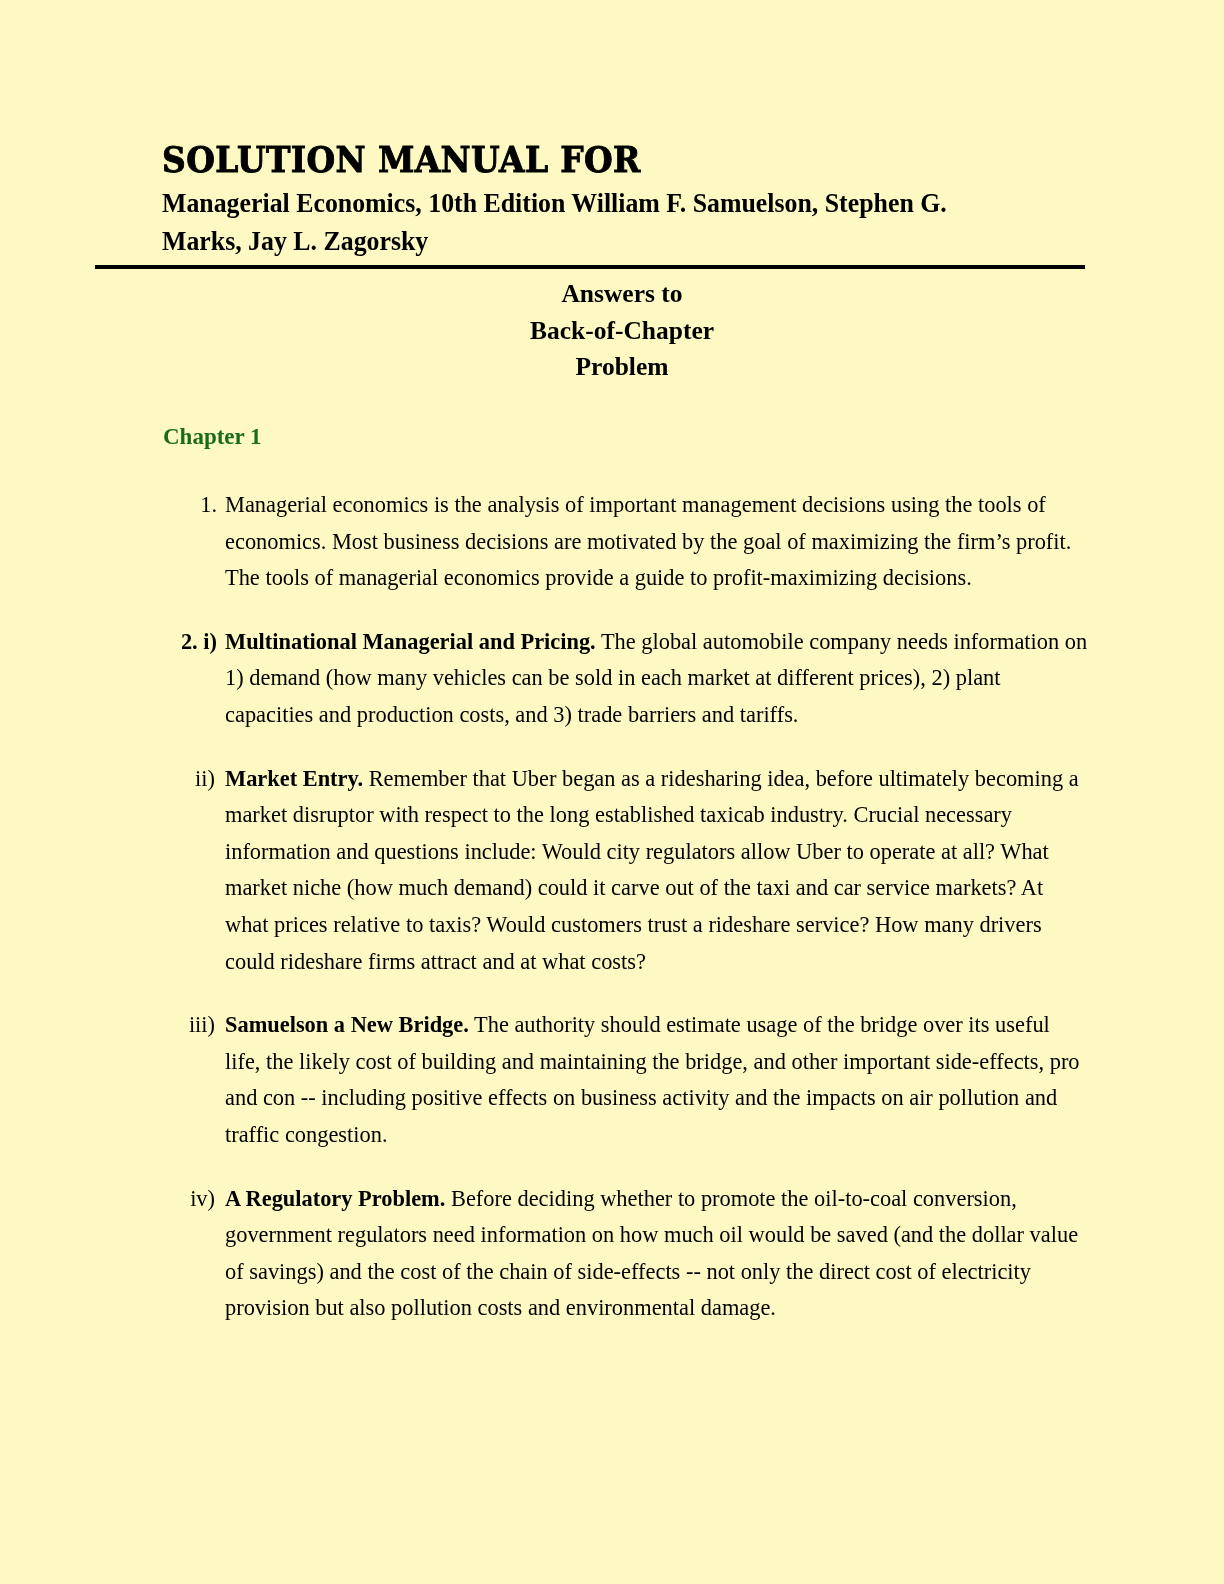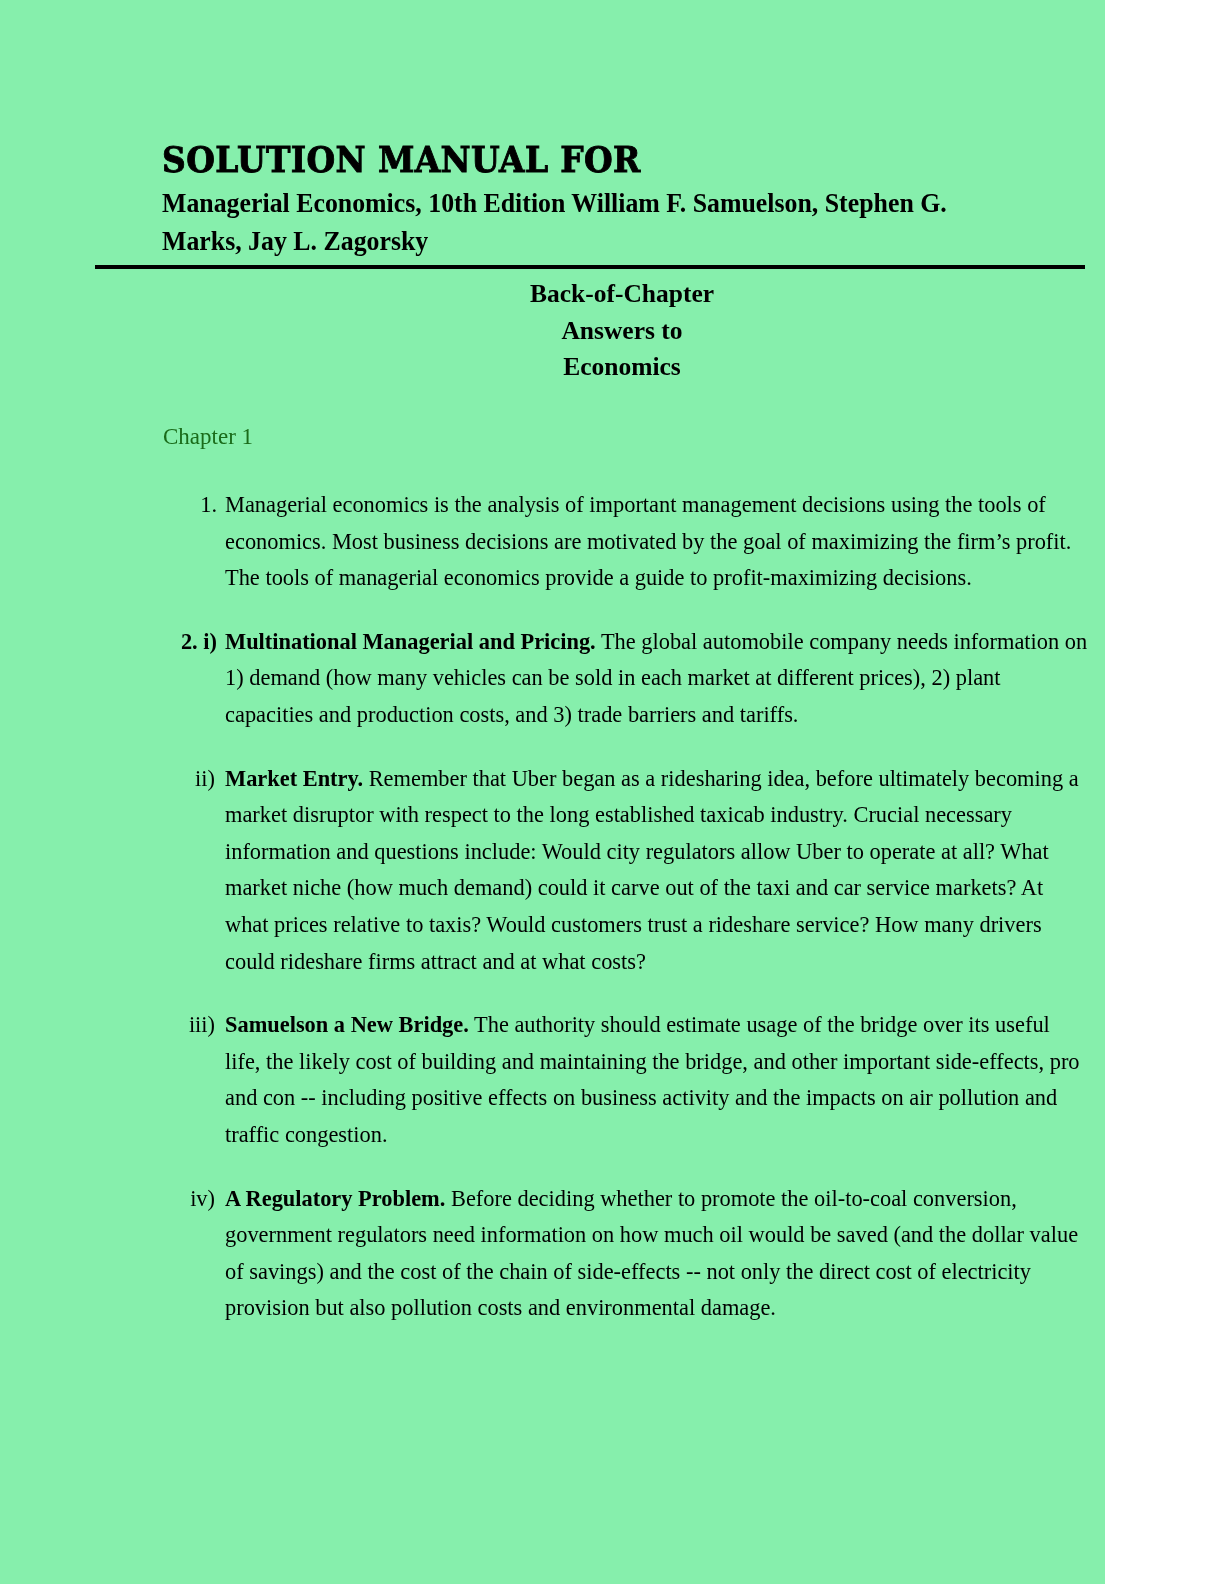--- a/index.html
+++ b/index.html
@@ -12,23 +12,23 @@
     height: 1584px;
     position: relative;
     font-family: "Liberation Serif", "DejaVu Serif", serif;
     color: #000000;
     overflow: hidden;
   }
 
   .page {
     position: absolute;
     top: 0; left: 0;
-    width: 1105px;
+    width: 1224px;
     height: 1584px;
-    background: #86efac;
+    background: #fef9c3;
   }
 
   
   .header-wrap {
     position: absolute;
     left: 95px;
     top: 140px;
     width: 990px;
   }
 
@@ -78,21 +78,21 @@
     line-height: 36.5px;
   }
   .answers-heading div { white-space: nowrap; }
 
   
   .chapter-label {
     position: absolute;
     left: 163px;
     top: 423px;
     font-family: "Liberation Serif", "DejaVu Serif", serif;
-    font-weight: 400;
+    font-weight: 700;
     font-size: 23px;
     line-height: 28px;
   }
 
   
   .body-list {
     position: absolute;
     left: 160px;
     top: 487px;
     width: 930px;
@@ -138,23 +138,23 @@
 <div class="page">
 
   <div class="header-wrap">
     <div class="doc-title">SOLUTION MANUAL FOR</div>
     <div class="doc-subtitle">Managerial Economics, 10th Edition William F. Samuelson, Stephen G. Marks, Jay L. Zagorsky</div>
   </div>
 
   <div class="header-rule"></div>
 
   <div class="answers-heading">
+    <div>Answers to</div>
     <div>Back-of-Chapter</div>
-    <div>Answers to</div>
-    <div>Economics</div>
+    <div>Problem</div>
   </div>
 
   <div class="chapter-label" style="color: rgb(26, 107, 26);">Chapter 1</div>
 
   <div class="body-list">
 
     <div class="qitem">
       <span class="qmarker">1.</span>
       <span class="qtext"><span class="lead"></span><span>Managerial economics is the analysis of important management decisions using the tools of economics. Most business decisions are motivated by the goal of maximizing the firm’s profit. The tools of managerial economics provide a guide to profit-maximizing decisions.</span></span>
     </div>

